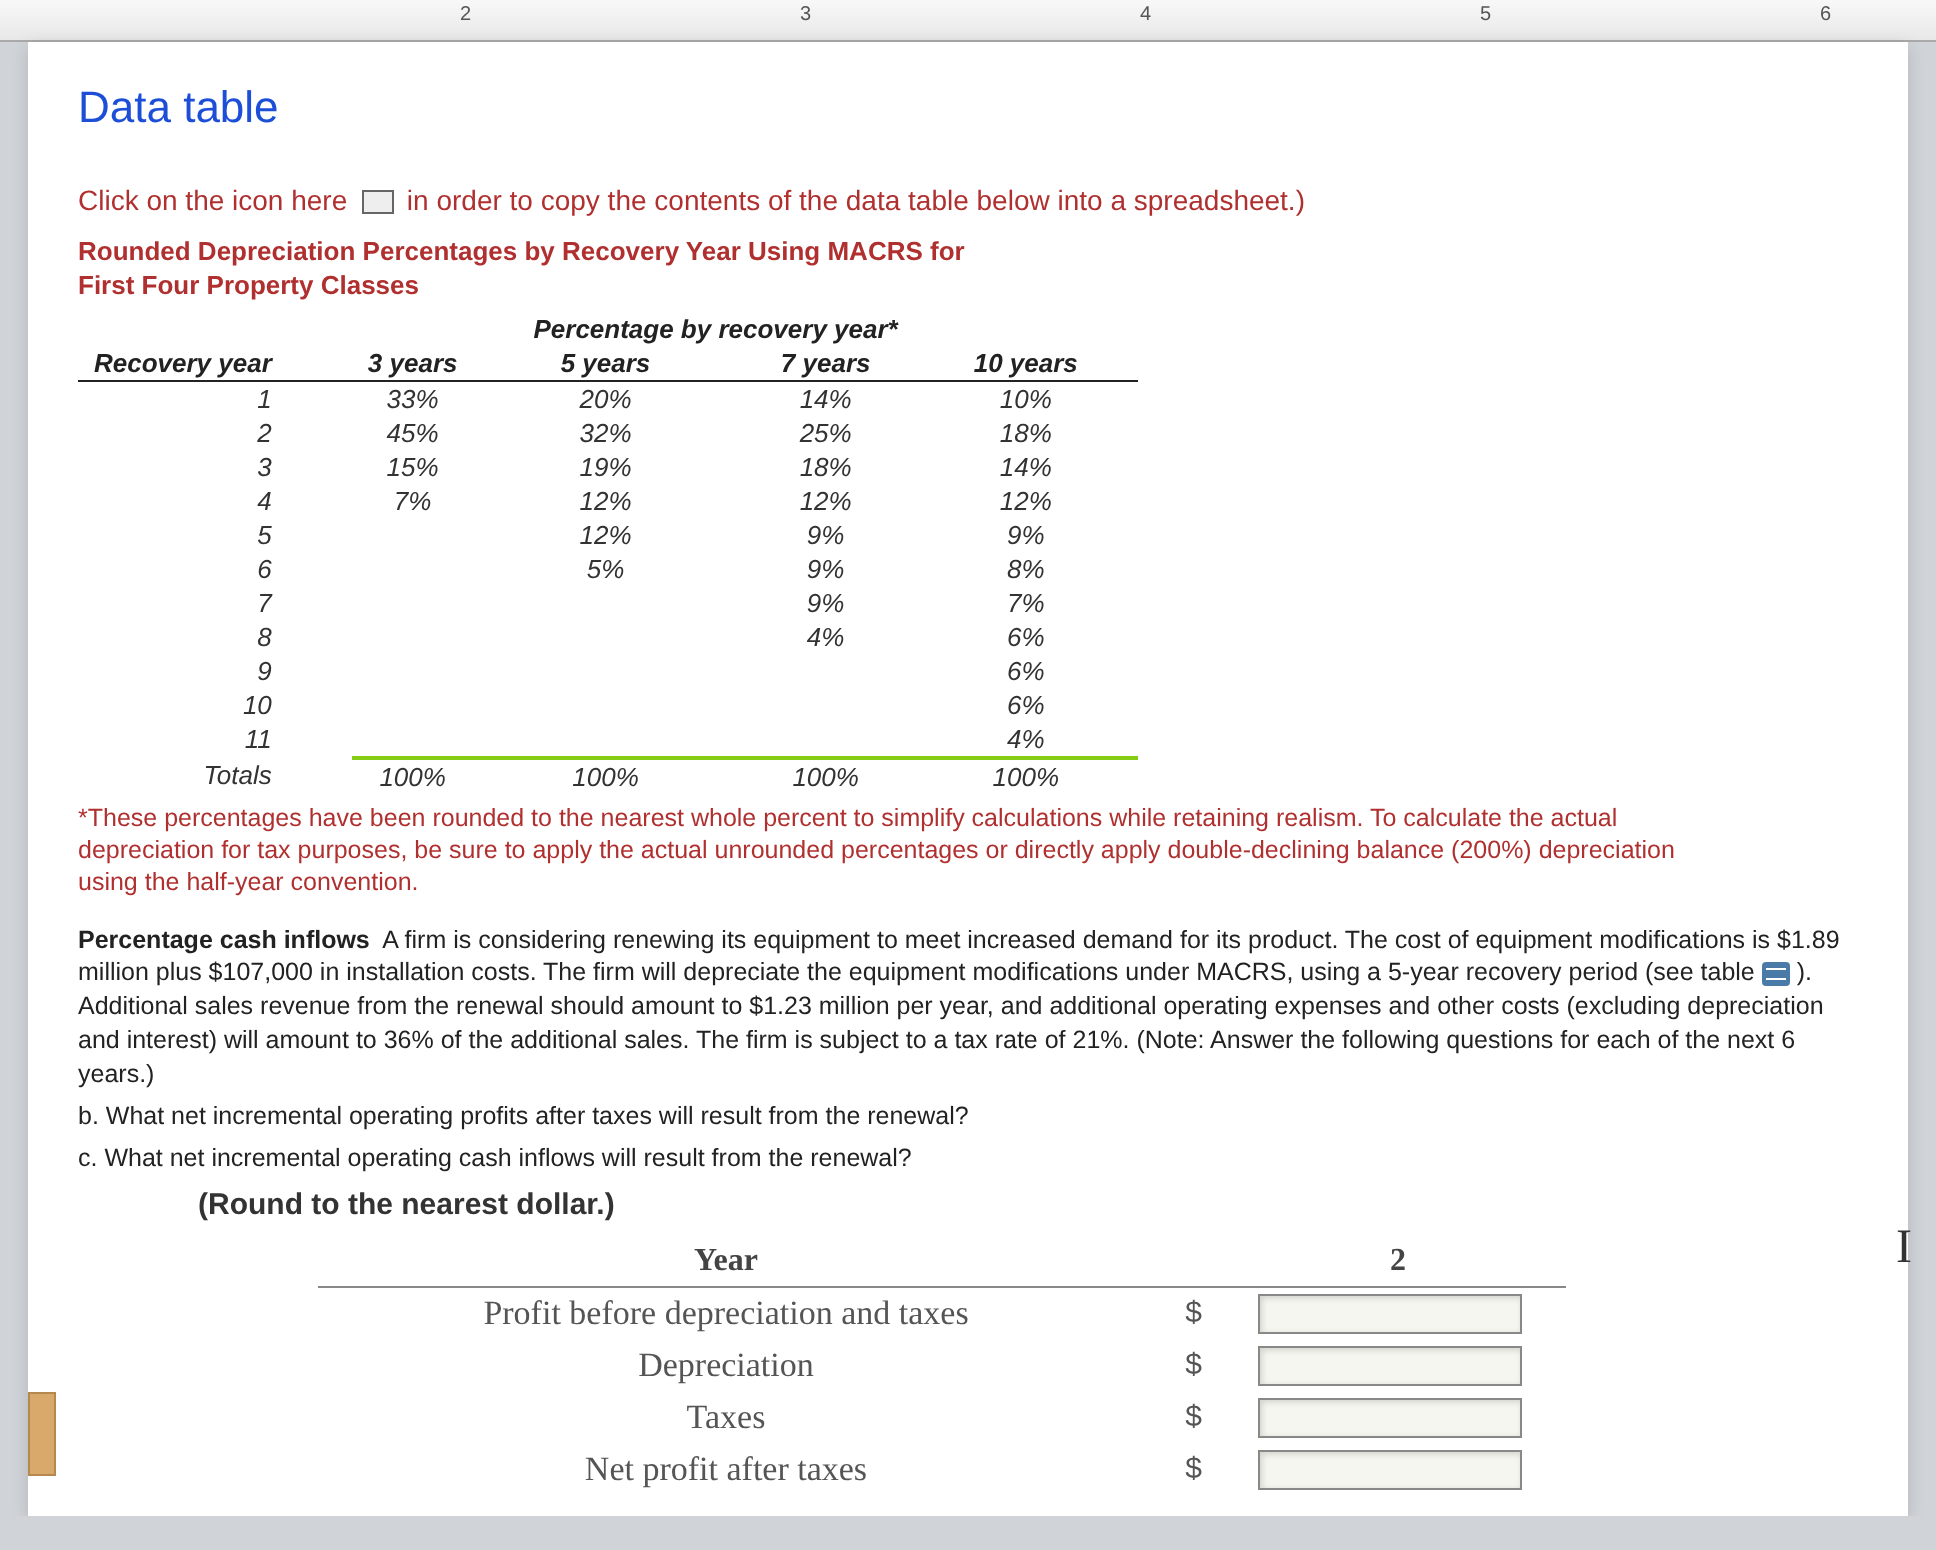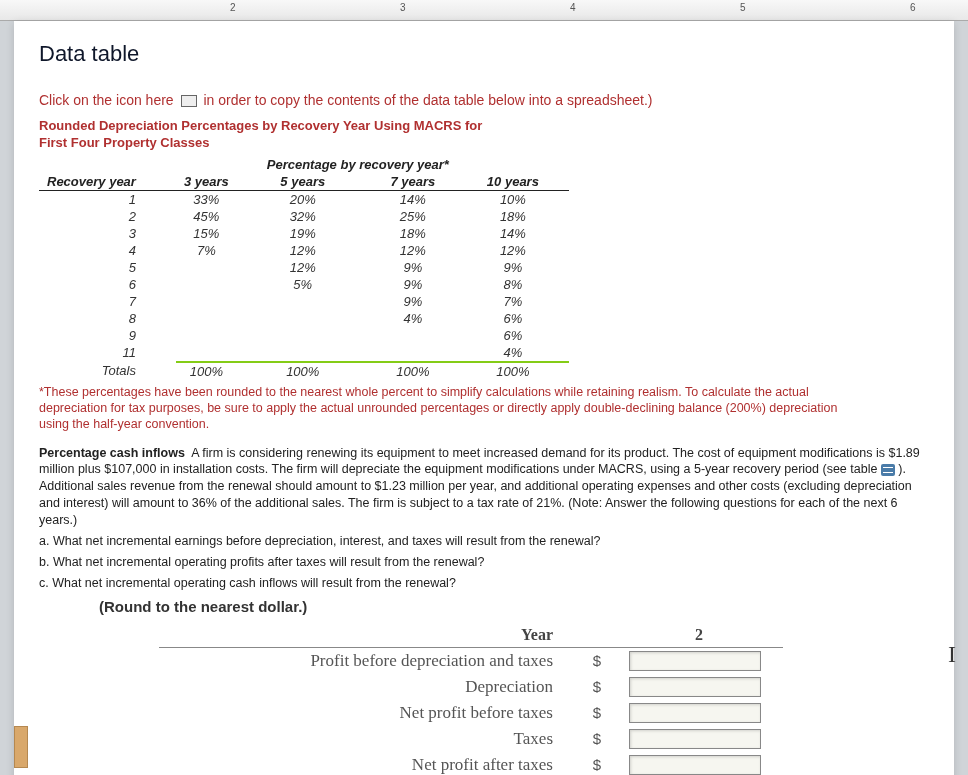--- a/index.html
+++ b/index.html
@@ -26,21 +26,21 @@
     background: #fff;
     margin: 0 auto;
     width: 940px;
     padding: 20px 25px 10px 25px;
     box-shadow: 0 2px 8px rgba(0,0,0,0.15);
     box-sizing: border-box;
     position: relative;
   }
   .title {
     font-size: 22px;
-    color: #0f172a;
+    color: #1d4ed8;
     margin-bottom: 25px;
   }
   .instruction {
     color: #b03030;
     font-size: 14px;
     margin-bottom: 10px;
   }
   .copy-icon {
     display: inline-block;
     width: 14px;
@@ -131,21 +131,21 @@
     margin-left: 120px;
   }
   .answer-table {
     border-collapse: collapse;
     font-family: Georgia, 'Times New Roman', serif;
     font-size: 17px;
     color: #555;
   }
   .answer-table td, .answer-table th {
     padding: 3px 14px;
-    text-align: right;
+    text-align: center;
   }
   .answer-table .label-col {
     min-width: 380px;
   }
   .answer-table .dollar-col {
     width: 20px;
     text-align: right;
     color: #555;
     font-family: Arial, sans-serif;
     font-size: 15px;
@@ -287,20 +287,27 @@
           <td>6%</td>
         </tr>
       <tr>
           <td class="recov-col">9</td>
           <td></td>
           <td></td>
           <td></td>
           <td>6%</td>
         </tr>
       <tr>
+          <td class="recov-col">10</td>
+          <td></td>
+          <td></td>
+          <td></td>
+          <td>6%</td>
+        </tr>
+      <tr>
           <td class="recov-col">11</td>
           <td></td>
           <td></td>
           <td></td>
           <td>4%</td>
         </tr>
       <tr class="totals-row">
         <td class="recov-col">Totals</td>
         <td>100%</td>
         <td>100%</td>
@@ -311,21 +318,20 @@
   </table>
 
   <div class="footnote">*These percentages have been rounded to the nearest whole percent to simplify calculations while retaining realism. To calculate the actual depreciation for tax purposes, be sure to apply the actual unrounded percentages or directly apply double-declining balance (200%) depreciation using the half-year convention.</div>
 
   <div class="problem-text">
     <b>Percentage cash inflows</b>&nbsp;
     <span>A firm is considering renewing its equipment to meet increased demand for its product. The cost of equipment modifications is $1.89 million plus $107,000 in installation costs. The firm will depreciate the equipment modifications under MACRS, using a 5-year recovery period (see table </span>
     <span class="table-icon"></span>
     <span>). Additional sales revenue from the renewal should amount to $1.23 million per year, and additional operating expenses and other costs (excluding depreciation and interest) will amount to 36% of the additional sales. The firm is subject to a tax rate of 21%. (Note: Answer the following questions for each of the next 6 years.)</span>
   </div>
-  <div class="problem-text">a. What net incremental earnings before depreciation, interest, and taxes will result from the renewal?</div>
   <div class="problem-text">b. What net incremental operating profits after taxes will result from the renewal?</div>
   <div class="problem-text">c. What net incremental operating cash inflows will result from the renewal?</div>
 
   <div class="round-note">(Round to the nearest dollar.)</div>
 
   <div class="red-tab" style="bottom:20px"></div>
 
   <div class="answer-area">
     <table class="answer-table">
       <thead>
@@ -344,27 +350,20 @@
             </td>
         </tr>
         <tr>
           <td class="label-col">Depreciation</td>
           <td class="dollar-col">$</td>
           <td class="input-col">
               <div class="input-box"></div>
             </td>
         </tr>
         <tr>
-          <td class="label-col">Net profit before taxes</td>
-          <td class="dollar-col">$</td>
-          <td class="input-col">
-              <div class="input-box"></div>
-            </td>
-        </tr>
-        <tr>
           <td class="label-col">Taxes</td>
           <td class="dollar-col">$</td>
           <td class="input-col">
               <div class="input-box"></div>
             </td>
         </tr>
         <tr>
           <td class="label-col">Net profit after taxes</td>
           <td class="dollar-col">$</td>
           <td class="input-col">

